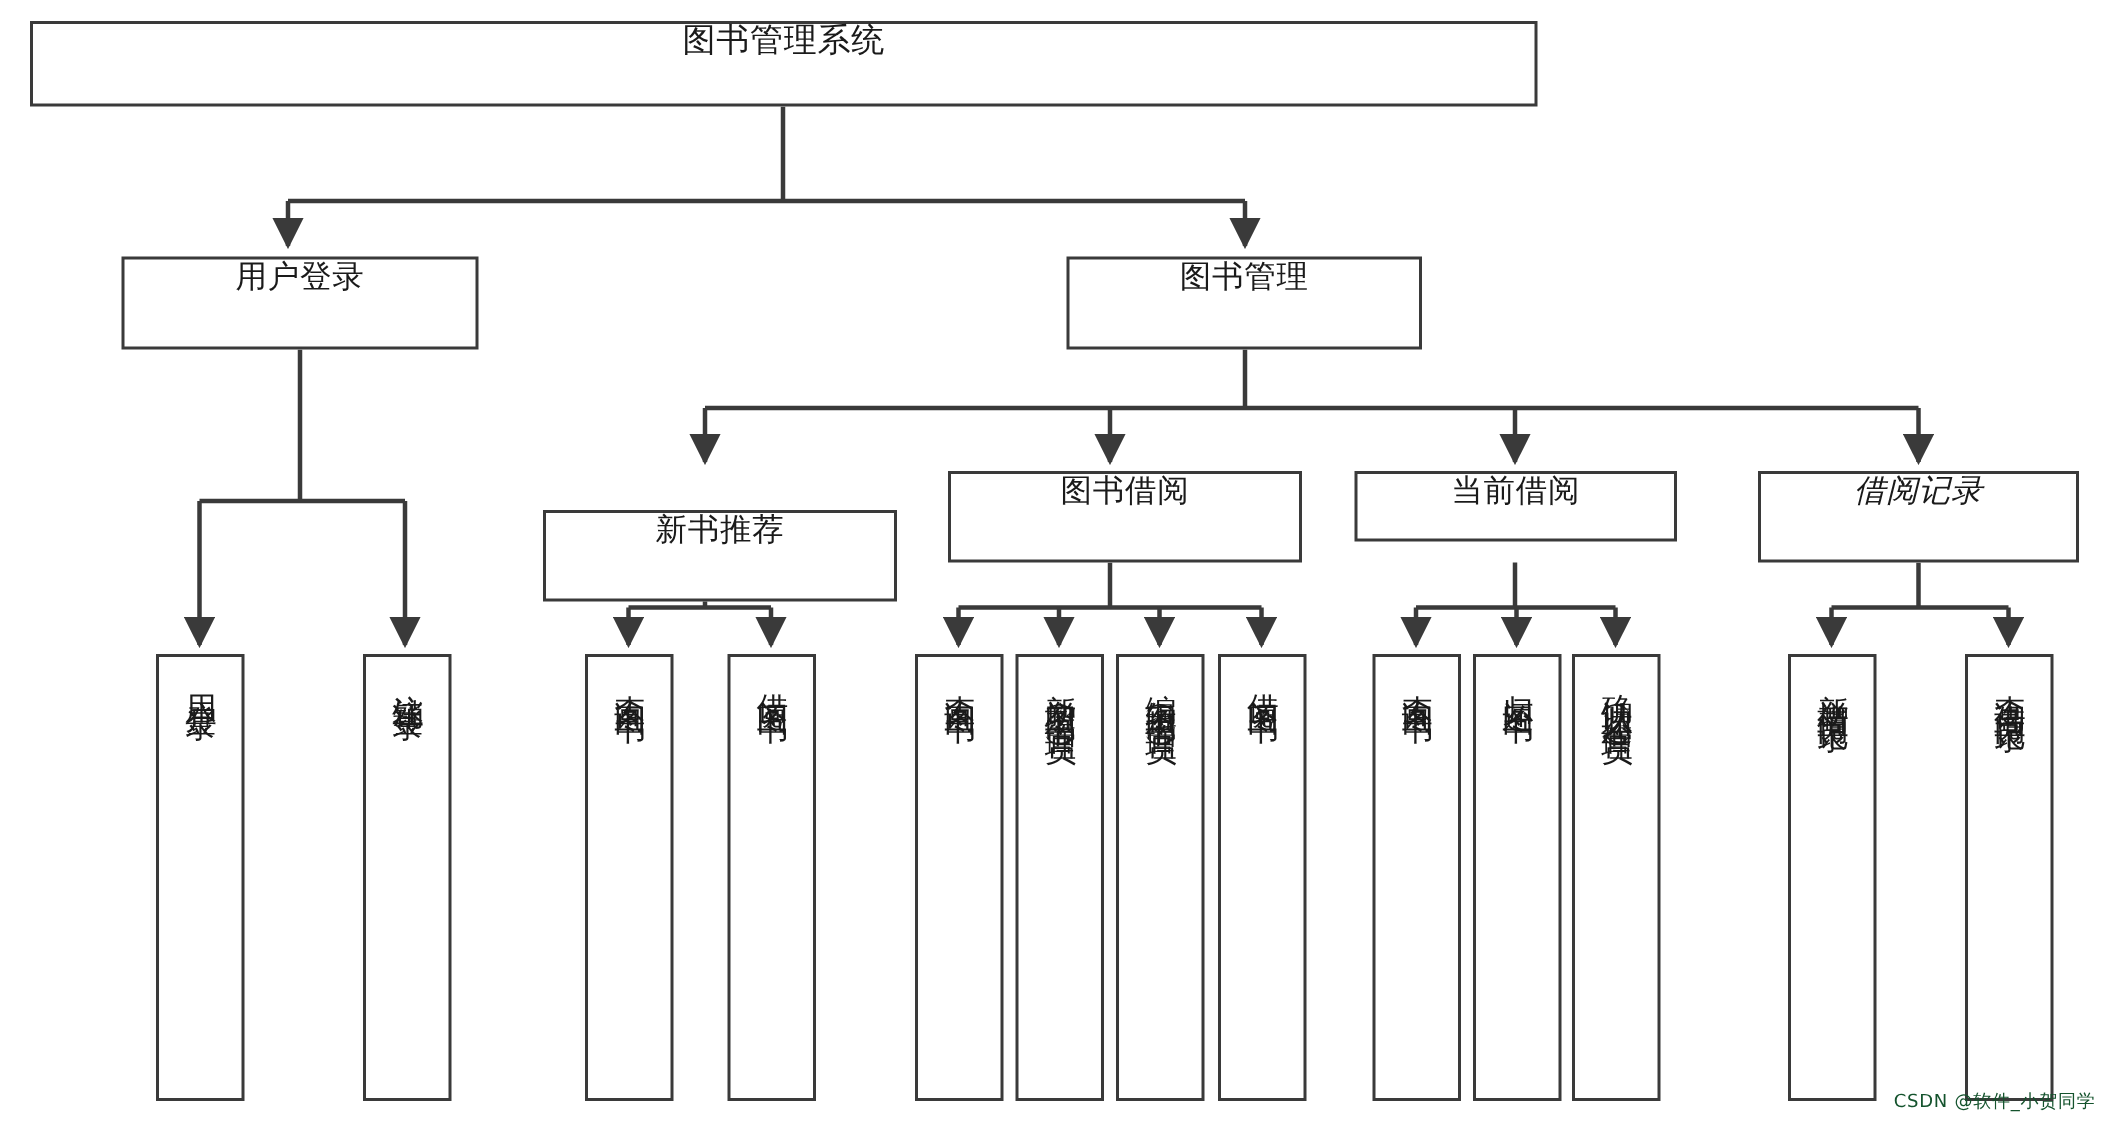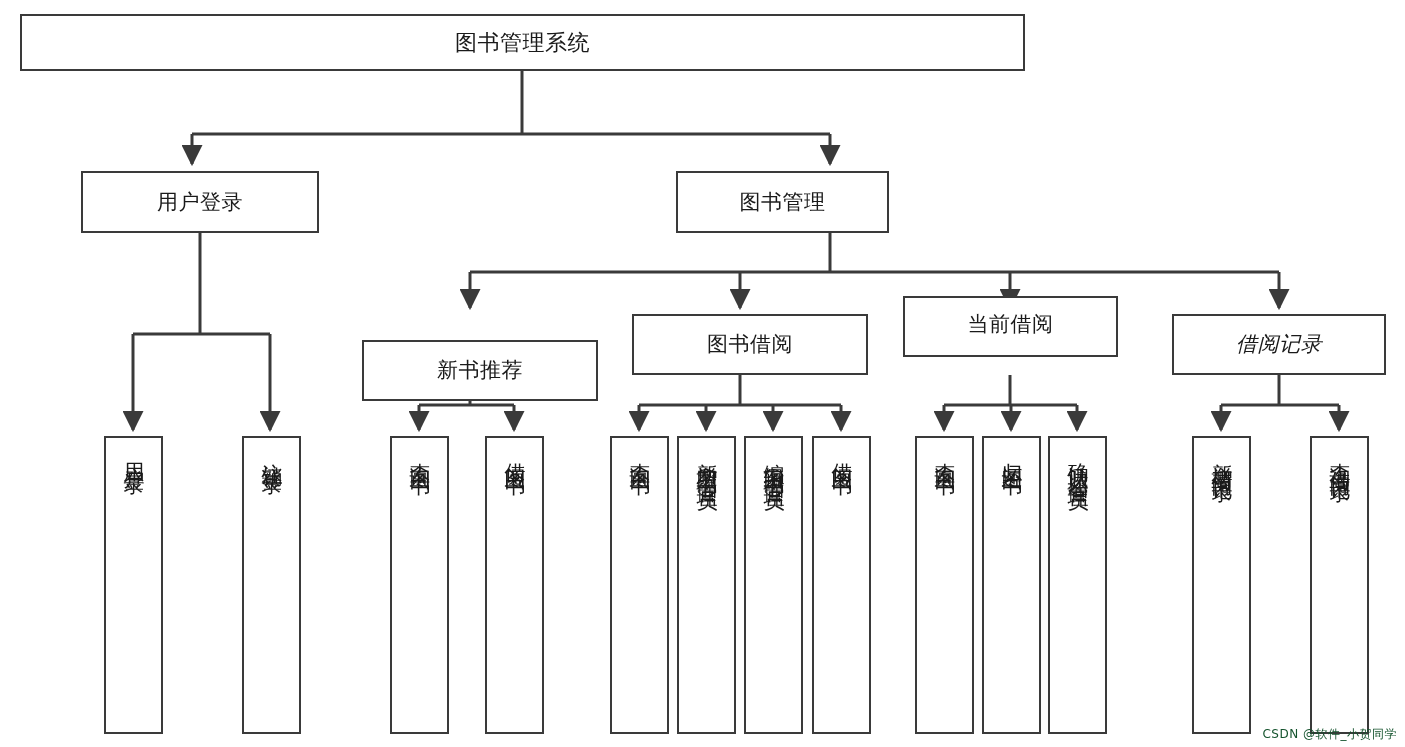--- a/index.html
+++ b/index.html
@@ -20,21 +20,20 @@
     left:0; top:0;
     width:1405px; height:747px;
     pointer-events:none;
   }
   .node{
     position:absolute;
     box-sizing:border-box;
     background:#ffffff;
     border:2px solid #3a3a3a;
     display:flex;
-    align-items:center;
     justify-content:center;
     color:#1a1a1a;
   }
   .node .label{
     display:block;
     text-align:center;
     line-height:1.08;
     white-space:nowrap;
     letter-spacing:0.5px;
   }
@@ -123,31 +122,31 @@
     </g>
   </svg>
 
   <div class="node h-node root" style="left:20px;top:14px;width:1005px;height:57px;">
     <span class="label">图书管理系统</span>
   </div>
 
   <div class="node h-node" style="left:81px;top:171px;width:238px;height:62px;">
     <span class="label">用户登录</span>
   </div>
-  <div class="node h-node" style="left:676px;top:171px;width:213px;height:62px;">
+  <div class="node h-node" style="left:711px;top:171px;width:237px;height:62px;">
     <span class="label">图书管理</span>
   </div>
 
   <div class="node h-node" style="left:362px;top:314px;width:236px;height:61px;margin-top:26px;">
     <span class="label">新书推荐</span>
   </div>
   <div class="node h-node" style="left:632px;top:314px;width:236px;height:61px;">
     <span class="label">图书借阅</span>
   </div>
-  <div class="node h-node" style="left:903px;top:296px;width:215px;height:61px;font-family:Liberation Mono, monospace;">
+  <div class="node h-node" style="left:903px;top:314px;width:215px;height:47px;">
     <span class="label">当前借阅</span>
   </div>
   <div class="node h-node" style="left:1172px;top:314px;width:214px;height:61px;font-style:italic;">
     <span class="label">借阅记录</span>
   </div>
 
   <div class="node v-node" style="left:104px;top:436px;width:59px;height:298px;">
     <span class="label">用户登录</span>
   </div>
   <div class="node v-node" style="left:242px;top:436px;width:59px;height:298px;">

